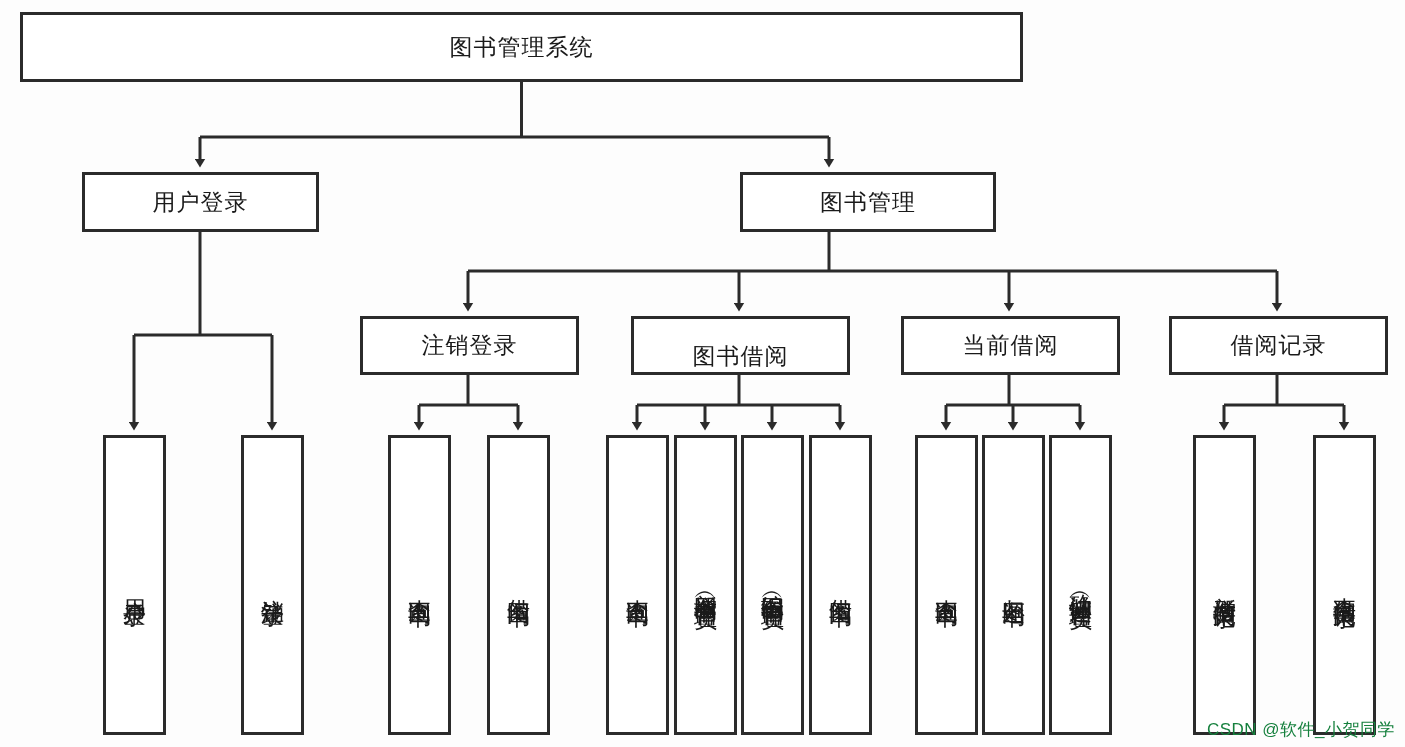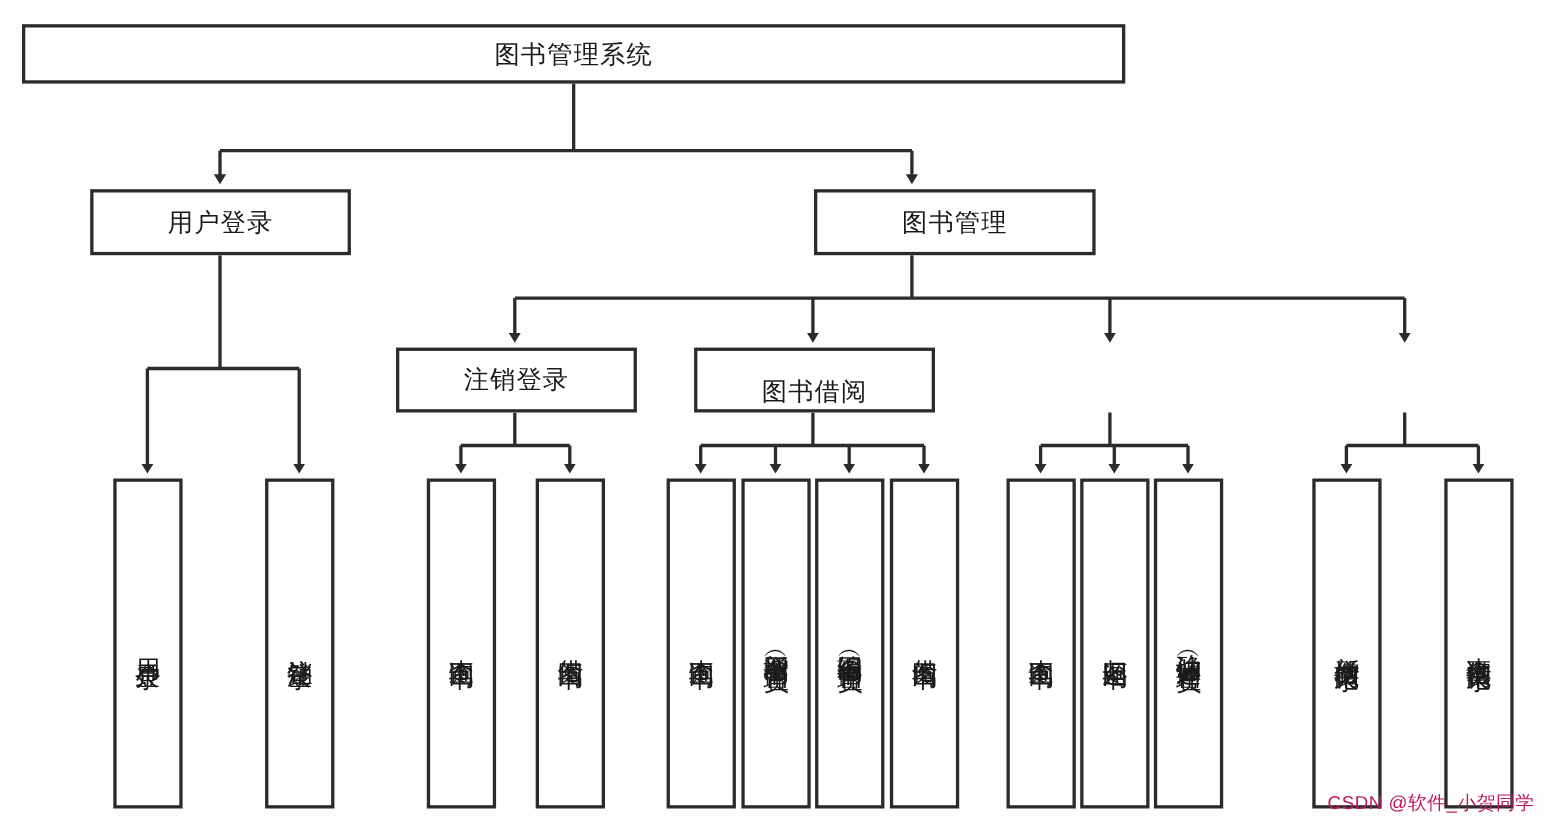--- a/index.html
+++ b/index.html
@@ -47,21 +47,21 @@
     line-height: 1.18;
     letter-spacing: 2px;
     white-space: nowrap;
     text-align: center;
   }
   .watermark {
     position: absolute;
     right: 10px;
     bottom: 6px;
     font-size: 17px;
-    color: #be185d;
+    color: #15803d;
     letter-spacing: 0.5px;
     z-index: 5;
     white-space: nowrap;
     margin-left: 36px;
   }
 </style>
 </head>
 <body>
 
 <div id="canvas">
@@ -110,36 +110,42 @@
       <path d="M1013,405 L1013,423" marker-end="url(#arw)"></path>
       <path d="M1080,405 L1080,423" marker-end="url(#arw)"></path>
 
       <path d="M1277,375 L1277,405"></path>
       <path d="M1224,405 L1344,405"></path>
       <path d="M1224,405 L1224,423" marker-end="url(#arw)"></path>
       <path d="M1344,405 L1344,423" marker-end="url(#arw)"></path>
     </g>
   </svg>
 
-  <div class="node h" id="n-root" style="left: 20px; top: 22px; width: 1003px; height: 54px;">
+  <div class="node h" id="n-root" style="left: 20px; top: 12px; width: 1003px; height: 70px;">
     <span>图书管理系统</span>
   </div>
 
   <div class="node h" id="n-l2-0" style="left: 82px; top: 172px; width: 237px; height: 60px;">
     <span>用户登录</span>
   </div>
   <div class="node h" id="n-l2-1" style="left: 740px; top: 172px; width: 256px; height: 60px;">
     <span>图书管理</span>
   </div>
 
   <div class="node h" id="n-l3-0" style="left: 360px; top: 316px; width: 219px; height: 59px;">
     <span>注销登录</span>
   </div>
   <div class="node h" id="n-l3-1" style="left: 631px; top: 316px; width: 219px; height: 59px; align-items: flex-end;">
     <span>图书借阅</span>
+  </div>
+  <div class="node h" id="n-l3-2" style="left: 901px; top: 316px; width: 219px; height: 59px;">
+    <span>当前借阅</span>
+  </div>
+  <div class="node h" id="n-l3-3" style="left: 1169px; top: 316px; width: 219px; height: 59px;">
+    <span>借阅记录</span>
   </div>
 
   <div class="node leaf" id="n-lf-0" style="left: 103px; top: 435px; width: 63px; height: 300px;">
     <span class="vtext">用户登录</span>
   </div>
   <div class="node leaf" id="n-lf-1" style="left: 241px; top: 435px; width: 63px; height: 300px;">
     <span class="vtext">注销登录</span>
   </div>
   <div class="node leaf" id="n-lf-2" style="left: 388px; top: 435px; width: 63px; height: 300px;">
     <span class="vtext">查询图书</span>

